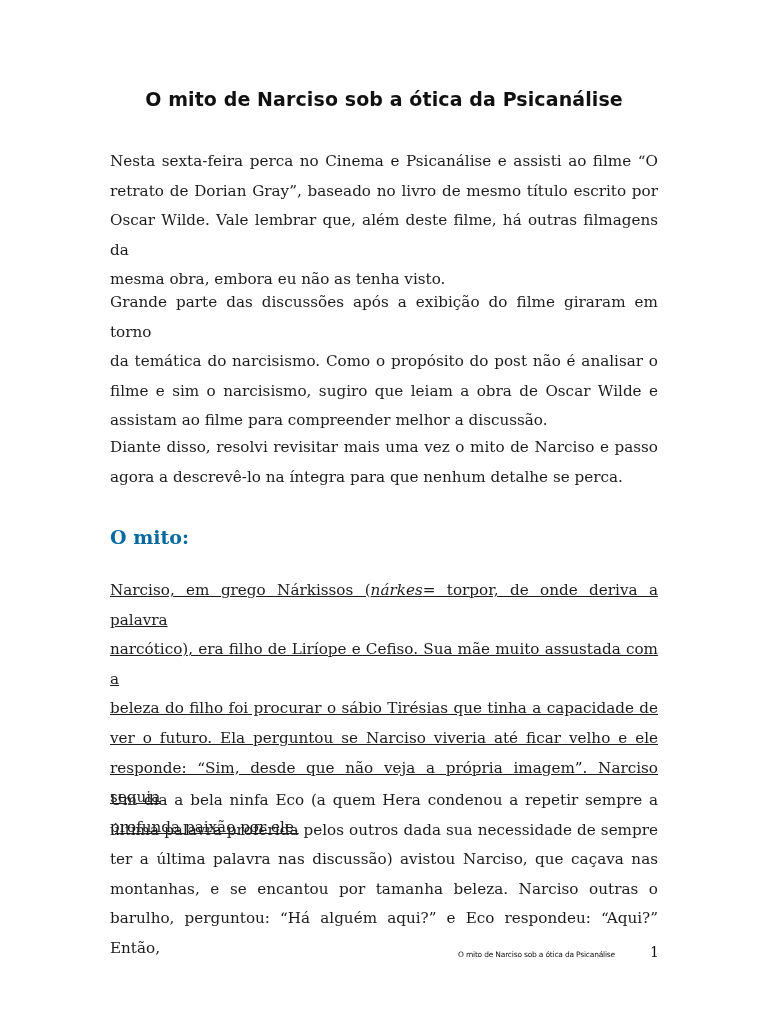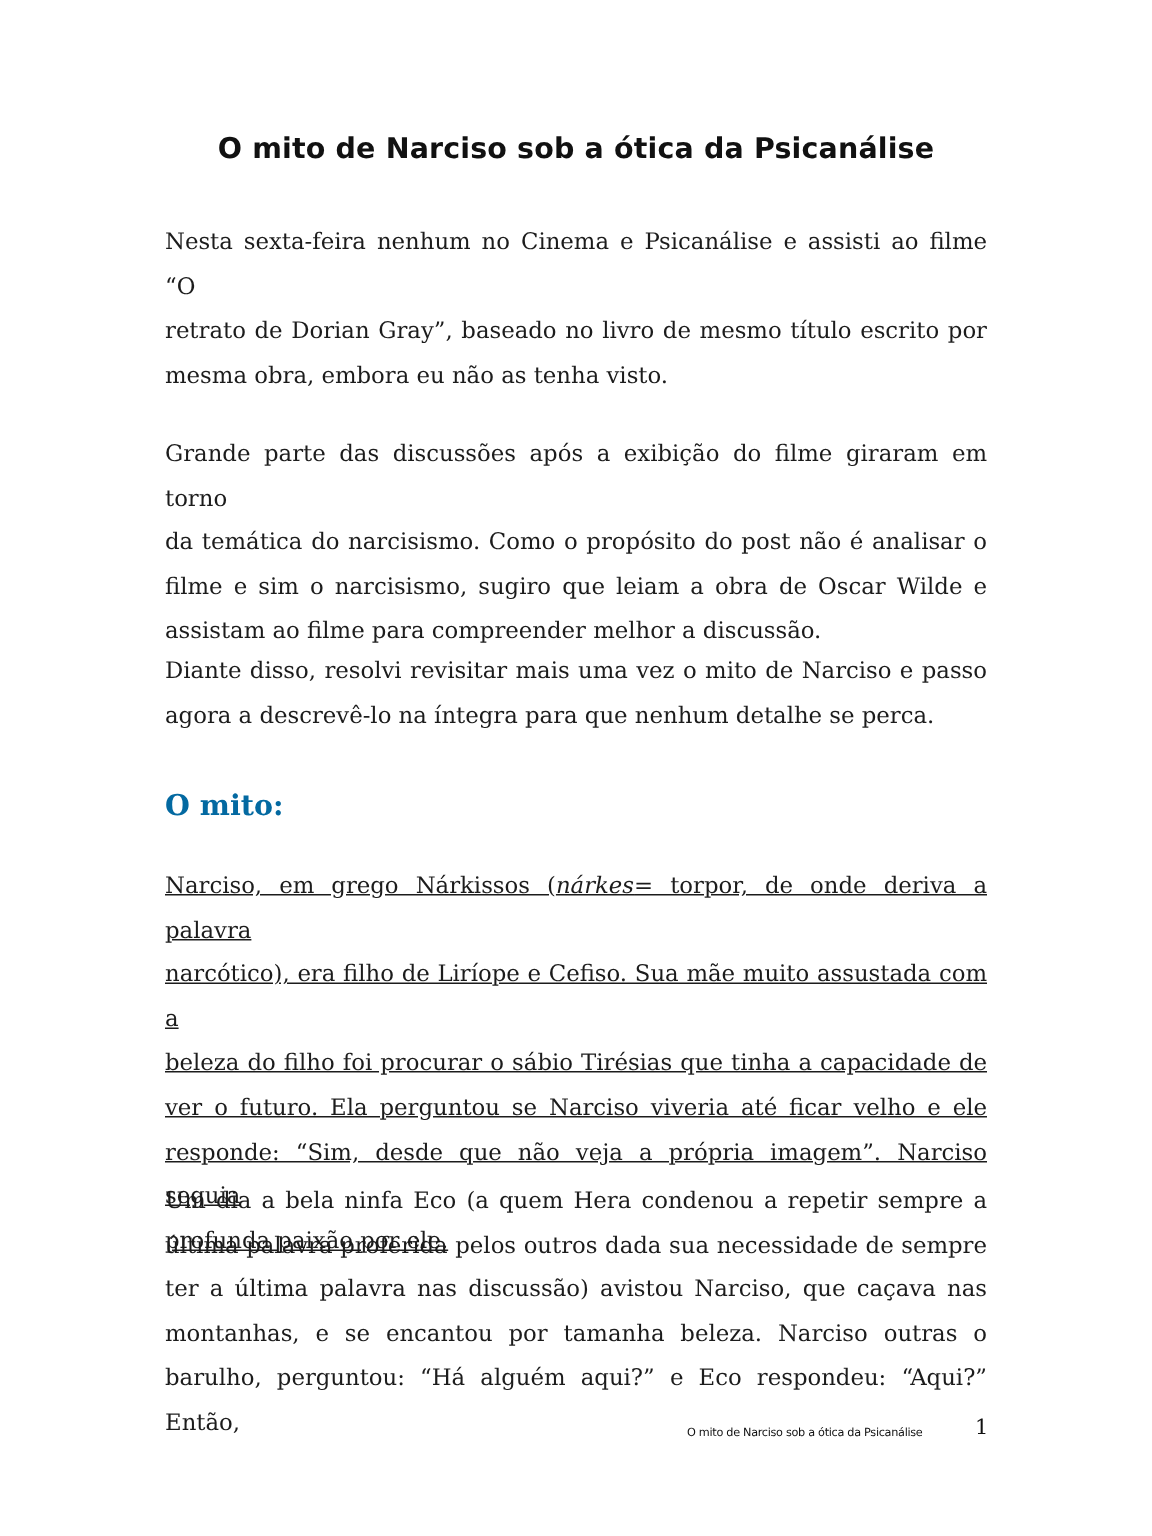--- a/index.html
+++ b/index.html
@@ -82,22 +82,23 @@
   }
 </style>
 </head>
 <body>
 
 <div class="page">
 
   <div class="title">O mito de Narciso sob a ótica da Psicanálise</div>
 
   <p class="body-text p1">
-    <span class="line justify-all">Nesta sexta-feira nenhum no Cinema e Psicanálise e assisti ao filme “O</span>
+    <span class="line justify-all">Nesta sexta-feira perca no Cinema e Psicanálise e assisti ao filme “O</span>
     <span class="line justify-all">retrato de Dorian Gray”, baseado no livro de mesmo título escrito por</span>
+    <span class="line justify-all">Oscar Wilde. Vale lembrar que, além deste filme, há outras filmagens da</span>
     <span class="line last-left">mesma obra, embora eu não as tenha visto.</span>
   </p>
 
   <p class="body-text p2">
     <span class="line justify-all">Grande parte das discussões após a exibição do filme giraram em torno</span>
     <span class="line justify-all">da temática do narcisismo. Como o propósito do post não é analisar o</span>
     <span class="line justify-all">filme e sim o narcisismo, sugiro que leiam a obra de Oscar Wilde e</span>
     <span class="line last-left">assistam ao filme para compreender melhor a discussão.</span>
   </p>
 

